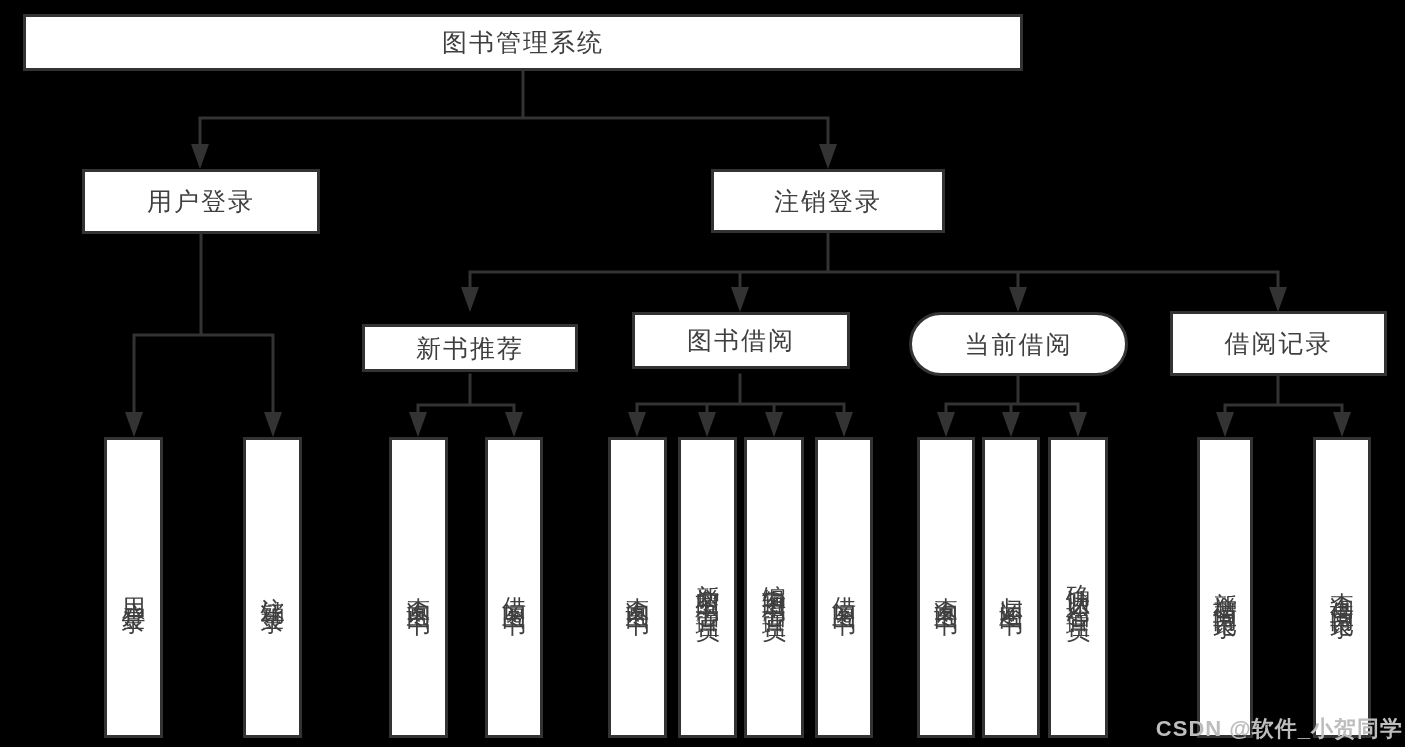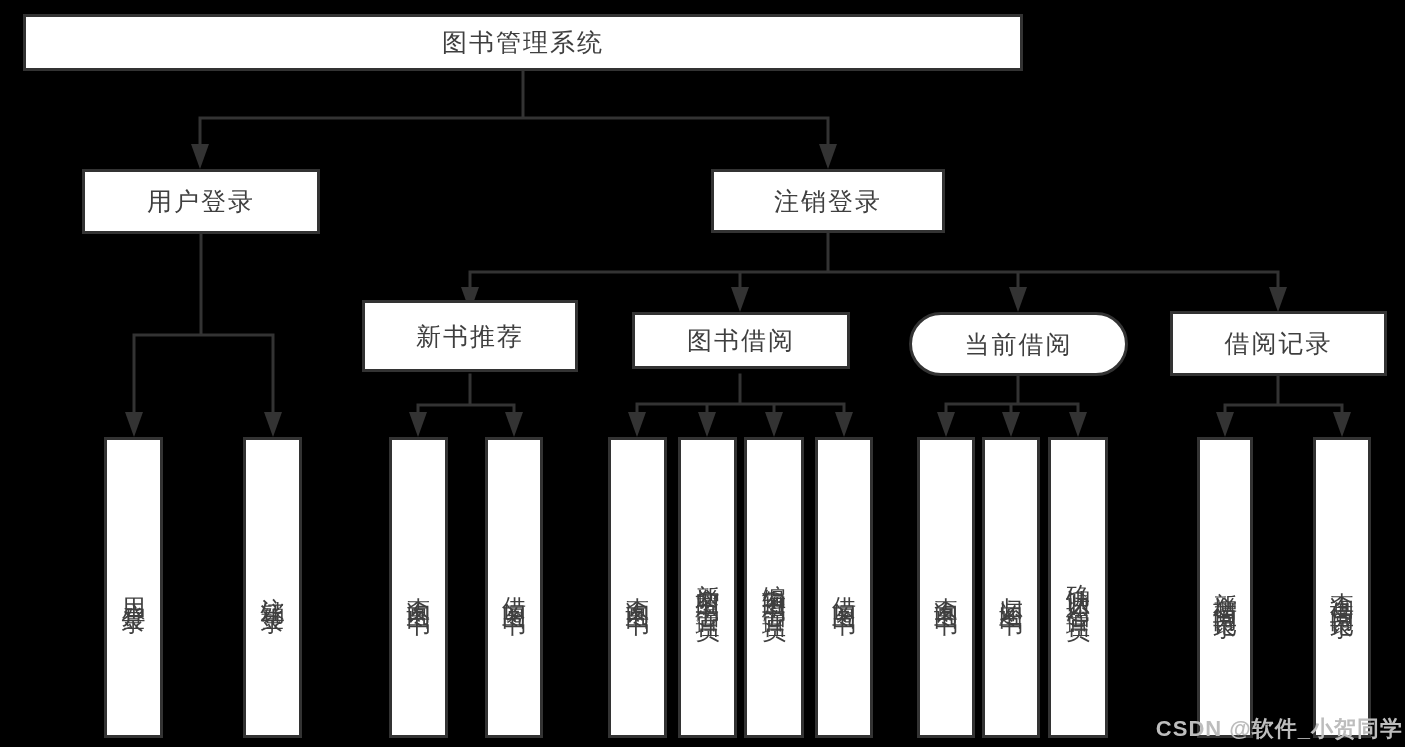--- a/index.html
+++ b/index.html
@@ -76,21 +76,21 @@
       <polygon points="1216,412 1234,412 1225,437"></polygon>
       <polygon points="1333,412 1351,412 1342,437"></polygon>
     </g>
   </svg>
 
   <div class="node" style="left:23px;top:14px;width:1000px;height:57px;">图书管理系统</div>
 
   <div class="node" style="left:82px;top:169px;width:238px;height:65px;">用户登录</div>
   <div class="node" style="left:711px;top:169px;width:234px;height:64px;">注销登录</div>
 
-  <div class="node" style="left:362px;top:300px;width:216px;height:72px;">新书推荐</div>
+  <div class="node" style="left:362px;top:324px;width:216px;height:48px;">新书推荐</div>
   <div class="node" style="left:632px;top:312px;width:218px;height:57px;">图书借阅</div>
   <div class="node" style="left:909px;top:312px;width:219px;height:64px;border-radius:32px;">当前借阅</div>
   <div class="node" style="left:1170px;top:311px;width:217px;height:65px;">借阅记录</div>
 
   <div class="leaf" style="left:104px;width:59px;">
     <span>用户登录</span>
   </div>
   <div class="leaf" style="left:243px;width:59px;">
     <span>注销登录</span>
   </div>

